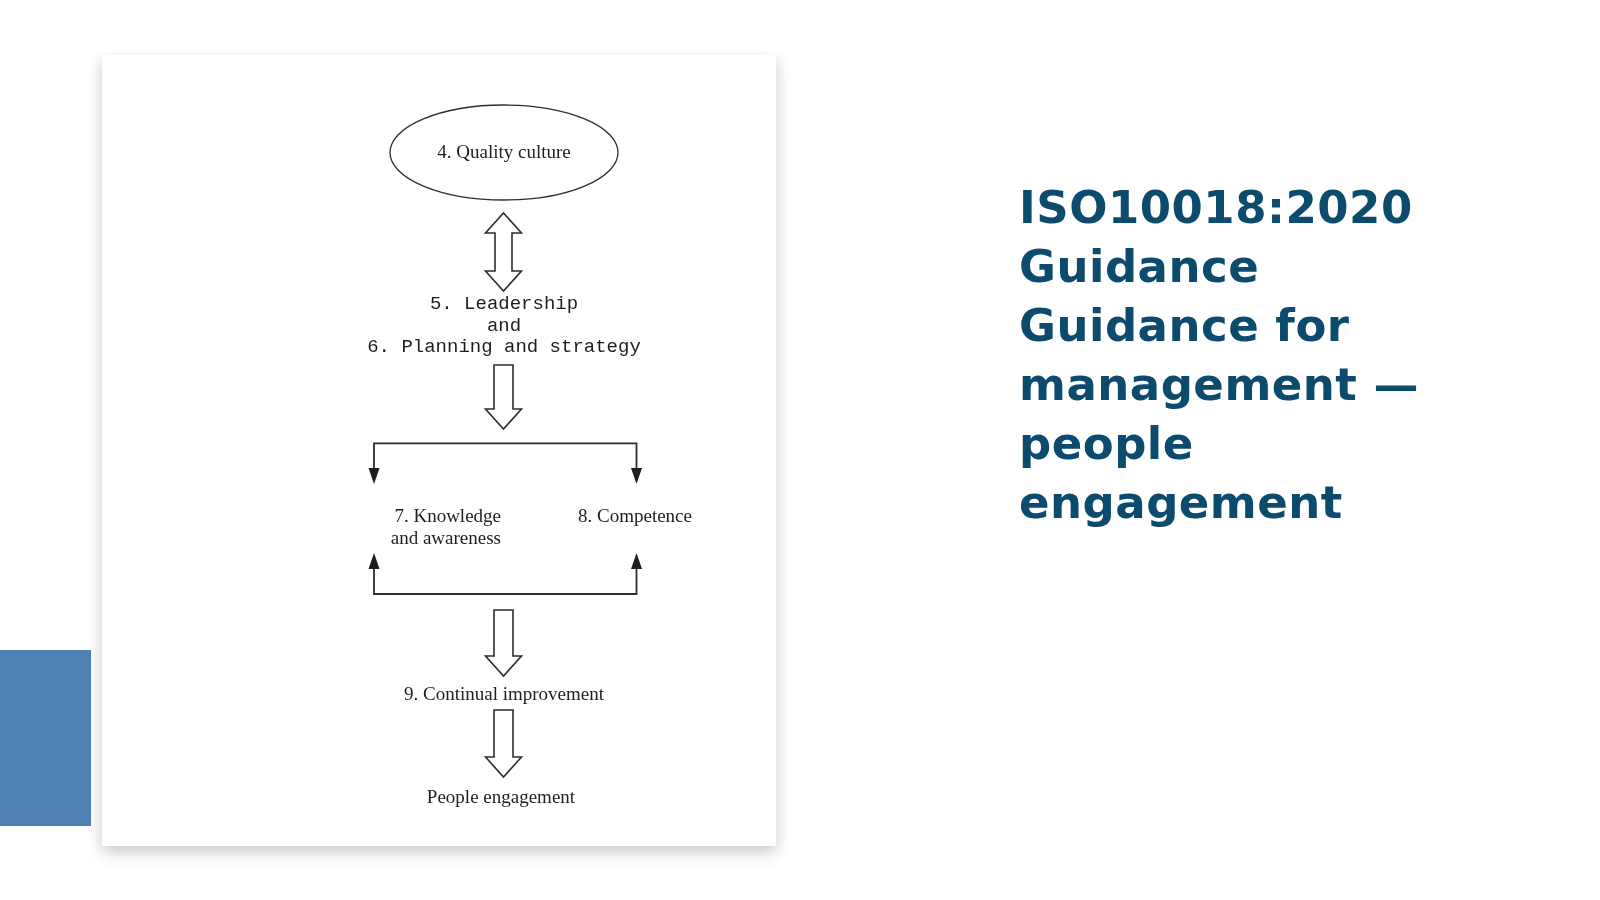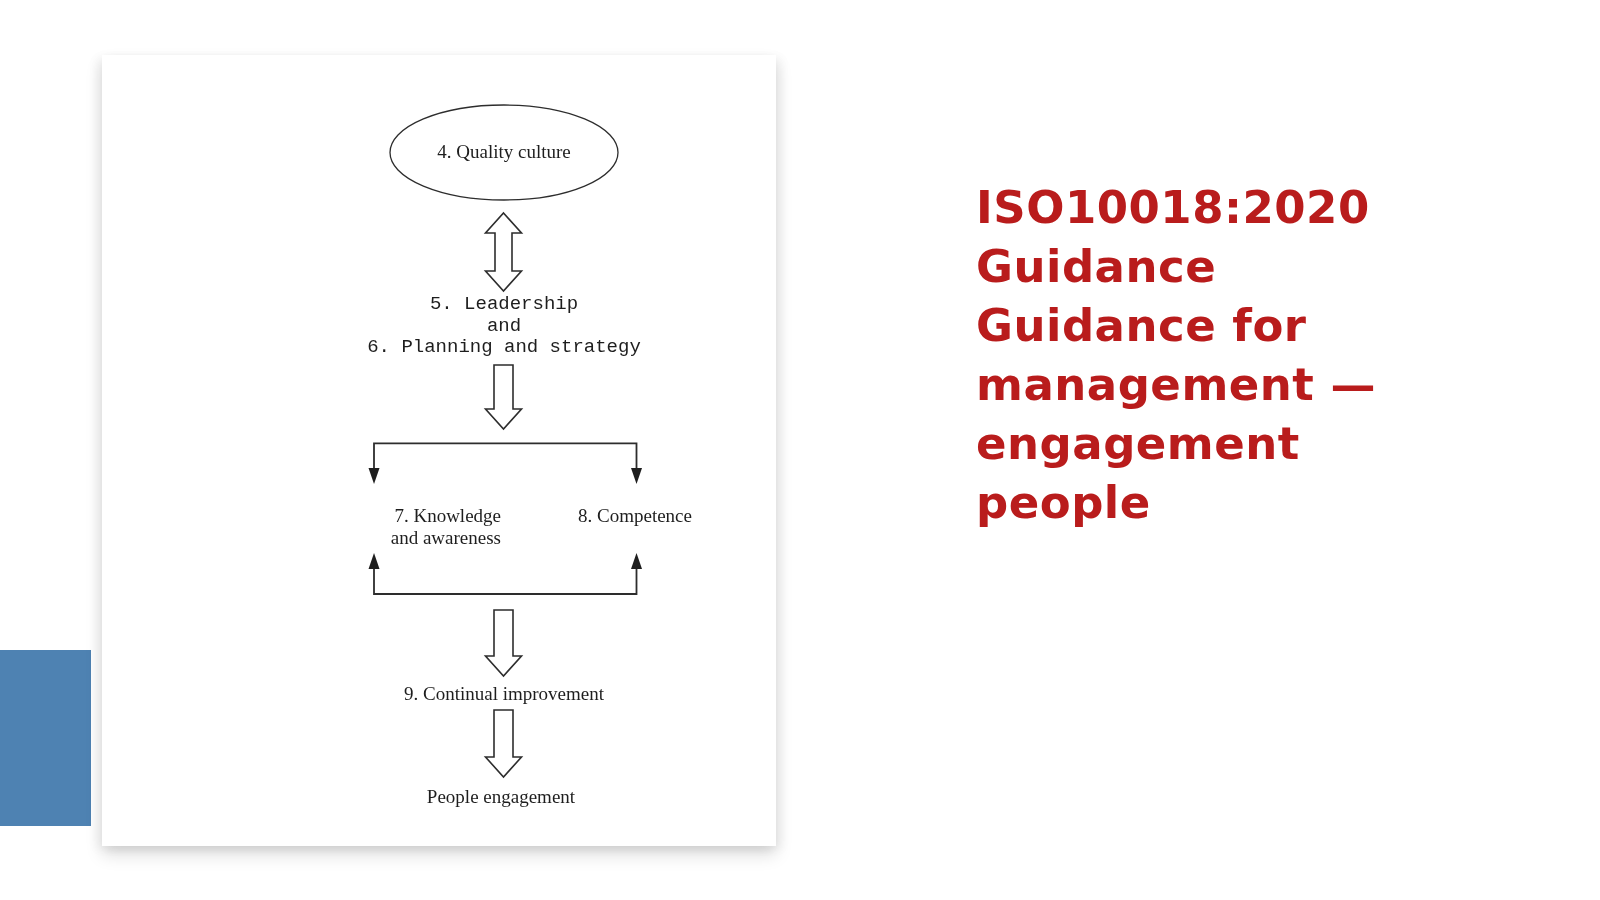--- a/index.html
+++ b/index.html
@@ -122,22 +122,22 @@
     </div>
 
     <div class="dlabel lbl-compet">8. Competence</div>
 
     <div class="dlabel lbl-continual">9. Continual improvement</div>
 
     <div class="dlabel lbl-people">People engagement</div>
 
   </div>
 
-  <div class="title-block" style="color: #b91c1c;">
+  <div class="title-block" style="color: #0c4a6e; margin-left: 43px;">
     <div>ISO10018:2020</div>
     <div>Guidance</div>
     <div>Guidance for</div>
     <div>management —</div>
+    <div>people</div>
     <div>engagement</div>
-    <div>people</div>
   </div>
 
 </div>
 
 </body></html>

